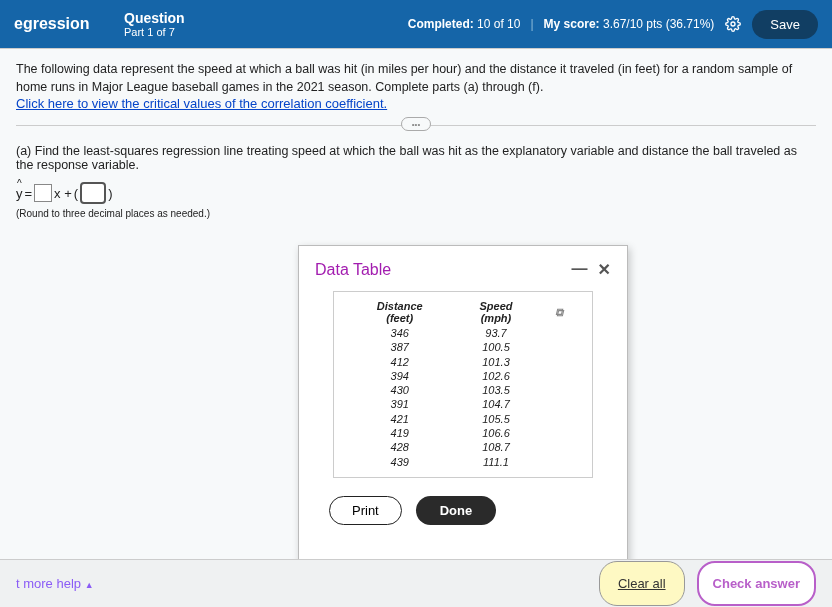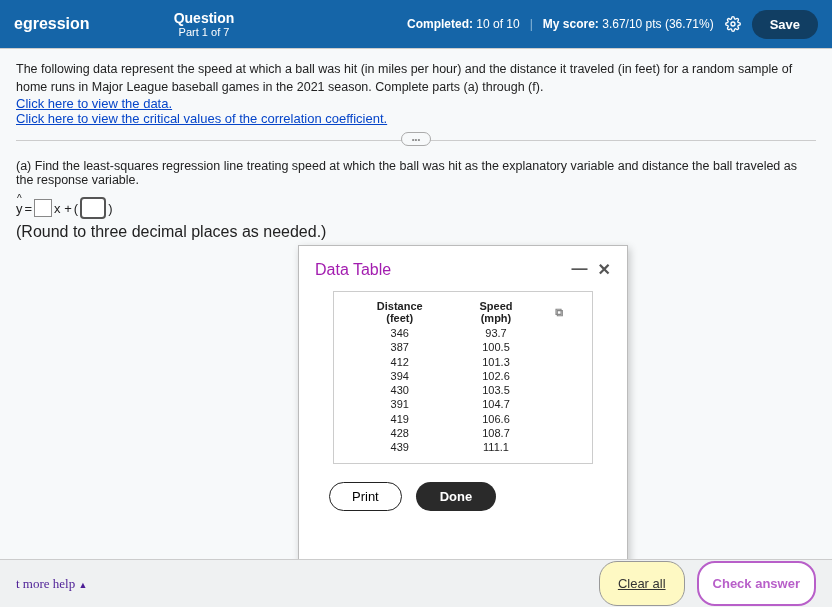--- a/index.html
+++ b/index.html
@@ -21,40 +21,40 @@
   align-items: center;
   padding: 0 14px;
 }
 .header-left {
   font-size: 16px;
   font-weight: bold;
   width: 110px;
 }
 .header-center {
   flex: 0 0 160px;
-  text-align: center;
+  text-align: left;
 }
 .header-center .q-title { font-weight: bold; font-size: 14px; }
 .header-center .q-part { font-size: 11px; }
 .header-right {
   margin-left: auto;
   display: flex;
   align-items: center;
   gap: 10px;
   font-size: 12px;
 }
 .header-right .sep { color: #8bb8d8; }
 .gear-icon { width: 18px; height: 18px; display: inline-flex; align-items: center; justify-content: center; }
 .save-btn {
   background: #113e63;
   color: #fff;
   border: none;
   border-radius: 18px;
   padding: 7px 18px;
-  font-weight: bold;
+  font-weight: normal;
   font-size: 13px;
   cursor: pointer;
 }
 .content {
   background: #f7f9fa;
   padding: 12px 16px 84px 16px;
   height: calc(100% - 48px);
   position: relative;
   border-top: 1px solid #ccc;
 }
@@ -92,21 +92,21 @@
   width: 18px;
   height: 18px;
   display: inline-block;
 }
 .input-box.wide {
   width: 26px;
   height: 22px;
   border: 2px solid #555;
   border-radius: 4px;
 }
-.round-note { font-size: 16px; }
+.round-note { font-size: 10px; }
 .modal {
   position: absolute;
   top: 196px;
   left: 298px;
   width: 330px;
   height: 344px;
   background: #fff;
   border: 1px solid #bbb;
   box-shadow: 2px 3px 8px rgba(0,0,0,0.2);
   padding: 14px 16px;
@@ -116,20 +116,21 @@
   align-items: center;
   margin-bottom: 12px;
 }
 .modal-title { font-size: 16px; font-weight: 500; color: #a21caf; }
 .modal-controls { margin-left: auto; display: flex; gap: 10px; color: #555; font-size: 16px; }
 .modal-controls span { cursor: pointer; font-weight: bold; }
 .data-box {
   border: 1px solid #ccc;
   margin: 0 18px;
   padding: 8px 12px;
+  font-style: italic;
 }
 .data-table { width: 100%; font-size: 11px; border-collapse: collapse; }
 .data-table th { font-weight: bold; text-align: center; padding: 0 8px 2px 8px; font-size: 11px; }
 .data-table td { text-align: center; padding: 0 8px; font-size: 11px; line-height: 1.3; }
 .copy-icon { font-size: 10px; color: #888; }
 .modal-buttons {
   display: flex;
   gap: 14px;
   margin-top: 18px;
   margin-left: 14px;
@@ -176,21 +177,21 @@
   bottom: 0;
   left: 0;
   right: 0;
   height: 48px;
   background: #eff1f2;
   border-top: 1px solid #ccc;
   display: flex;
   align-items: center;
   padding: 0 16px;
 }
-.footer-left { font-size: 13px; color: #4c1d95; font-family: Liberation Serif, serif; }
+.footer-left { font-size: 13px; color: #8b5cf6; }
 .footer-right { margin-left: auto; display: flex; gap: 12px; }
 .btn-clear {
   border: 1.5px solid #999;
   background: #fef9c3;
   border-radius: 18px;
   padding: 14px 18px;
   font-size: 13px;
   cursor: pointer;
   color: #333;
   text-decoration: underline;
@@ -225,21 +226,20 @@
           <circle cx="12" cy="12" r="3"></circle>
           <path d="M19.4 15a1.65 1.65 0 0 0 .33 1.82l.06.06a2 2 0 1 1-2.83 2.83l-.06-.06a1.65 1.65 0 0 0-1.82-.33 1.65 1.65 0 0 0-1 1.51V21a2 2 0 0 1-4 0v-.09a1.65 1.65 0 0 0-1-1.51 1.65 1.65 0 0 0-1.82.33l-.06.06a2 2 0 1 1-2.83-2.83l.06-.06a1.65 1.65 0 0 0 .33-1.82 1.65 1.65 0 0 0-1.51-1H3a2 2 0 0 1 0-4h.09a1.65 1.65 0 0 0 1.51-1 1.65 1.65 0 0 0-.33-1.82l-.06-.06a2 2 0 1 1 2.83-2.83l.06.06a1.65 1.65 0 0 0 1.82.33h0a1.65 1.65 0 0 0 1-1.51V3a2 2 0 0 1 4 0v.09a1.65 1.65 0 0 0 1 1.51 1.65 1.65 0 0 0 1.82-.33l.06-.06a2 2 0 1 1 2.83 2.83l-.06.06a1.65 1.65 0 0 0-.33 1.82v0a1.65 1.65 0 0 0 1.51 1H21a2 2 0 0 1 0 4h-.09a1.65 1.65 0 0 0-1.51 1z"></path>
         </svg>
     </span>
     <button class="save-btn">Save</button>
   </div>
 </div>
 
 <div class="content">
   <div class="problem-text">The following data represent the speed at which a ball was hit (in miles per hour) and the distance it traveled (in feet) for a random sample of home runs in Major League baseball games in the 2021 season. Complete parts (a) through (f).</div>
-  <div><a class="link">Click here to view the data.</a></div>
   <div><a class="link">Click here to view the critical values of the correlation coefficient.</a></div>
 
   <div style="position:relative;">
     <hr class="hr-sep">
     <div class="hr-dots">•••</div>
   </div>
 
   <div class="part-a">(a) Find the least-squares regression line treating speed at which the ball was hit as the explanatory variable and distance the ball traveled as the response variable.</div>
 
   <div class="equation">
@@ -295,20 +295,25 @@
               <td>430</td>
               <td>103.5</td>
               <td></td>
             </tr>
           <tr>
               <td>391</td>
               <td>104.7</td>
               <td></td>
             </tr>
           <tr>
+              <td>421</td>
+              <td>105.5</td>
+              <td></td>
+            </tr>
+          <tr>
               <td>419</td>
               <td>106.6</td>
               <td></td>
             </tr>
           <tr>
               <td>428</td>
               <td>108.7</td>
               <td></td>
             </tr>
           <tr>

